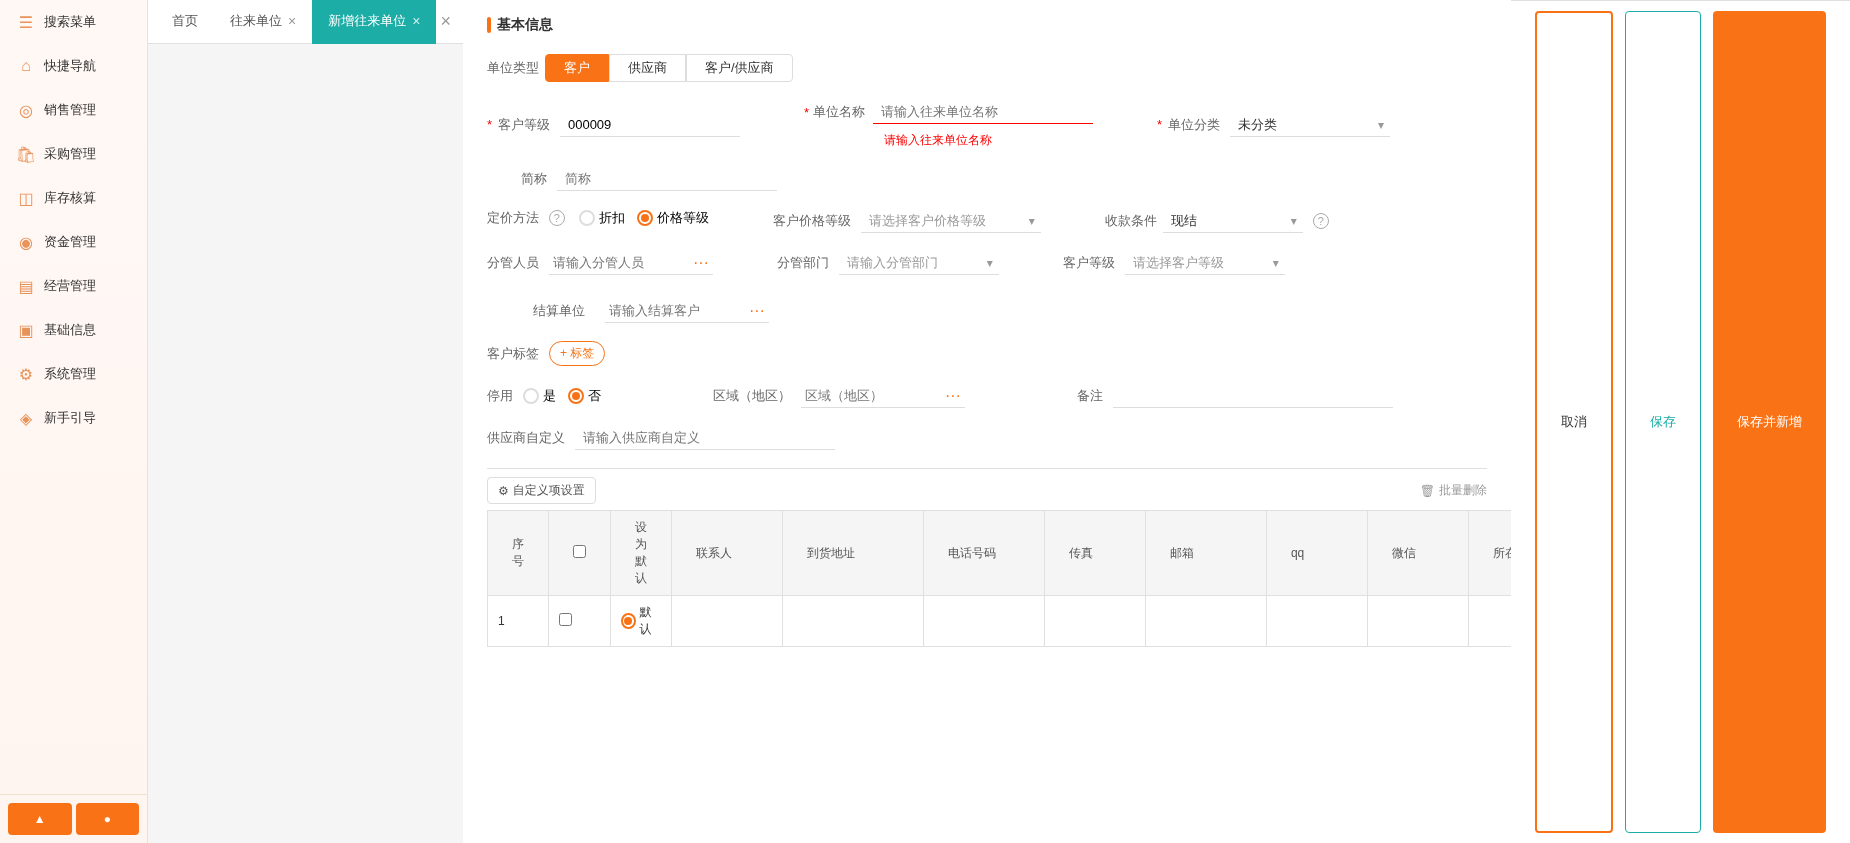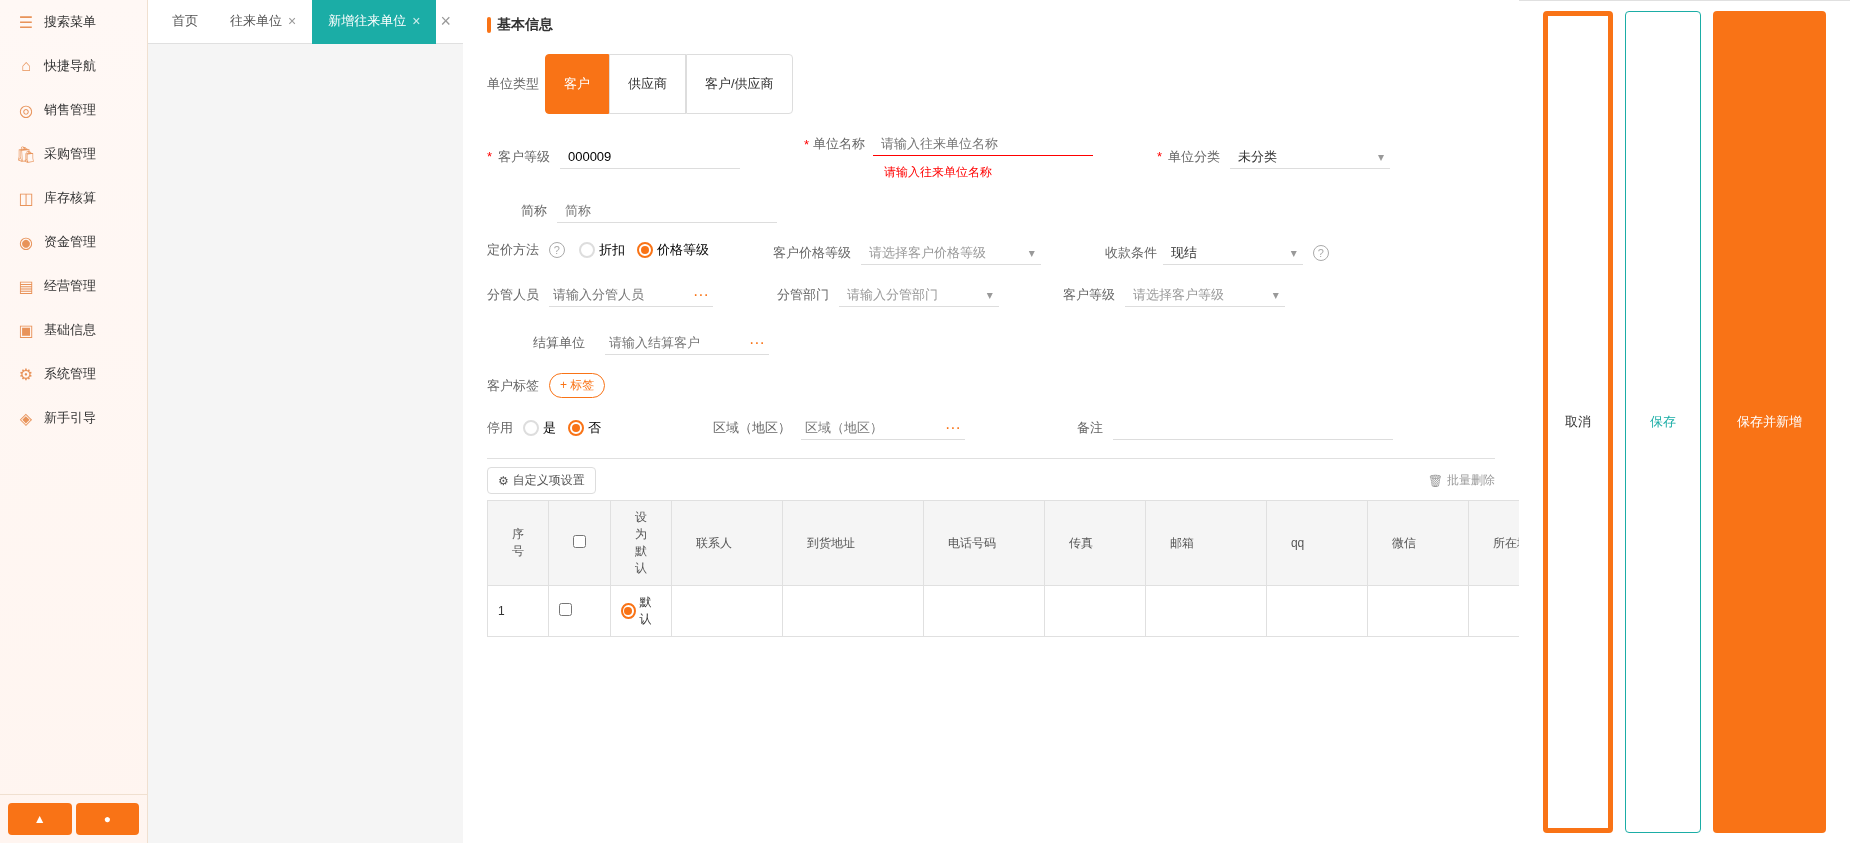--- a/index.html
+++ b/index.html
@@ -156,21 +156,21 @@
       font-size: 12px;
       margin-top: 2px;
     }
 
     
     .type-btn-group {
       display: flex;
       gap: 0;
     }
     .type-btn {
-      padding: 20px 18px;
+      padding: 4px 18px;
       border: 1px solid #ddd;
       background: #fff;
       cursor: pointer;
       font-size: 13px;
       color: #333;
     }
     .type-btn:first-child { border-radius: 4px 0 0 4px; }
     .type-btn:last-child { border-radius: 0 4px 4px 0; }
     .type-btn.active {
       background: #f97316;
@@ -342,22 +342,22 @@
     .footer-bar {
       background: #fff;
       border-top: 1px solid #e0e0e0;
       padding: 10px 24px;
       display: flex;
       justify-content: flex-end;
       gap: 12px;
       flex-shrink: 0;
     }
     .btn-cancel {
-      padding: 8px 17px;
-      border: 5px solid #f97316;
+      padding: 8px 24px;
+      border: 2px solid #f97316;
       background: white;
       color: #333;
       border-radius: 4px;
       cursor: pointer;
       font-size: 13px;
     }
     .btn-save {
       padding: 8px 24px;
       border: 1px solid #1bada6;
       background: white;
@@ -616,20 +616,26 @@
           <button class="dots-btn">···</button>
         </div>
       </div>
 
       <div class="form-field" style="margin-left:80px;">
         <span class="form-label" style="margin-right:4px;">备注</span>
         <input class="form-input" style="width: 280px;">
       </div>
     </div>
 
+    <div class="form-row">
+      <div class="form-field">
+        <span class="form-label" style="margin-right:4px;">供应商自定义</span>
+        <input class="form-input" placeholder="请输入供应商自定义" style="width: 260px;">
+      </div>
+    </div>
 
     <div class="table-section">
       <div class="table-actions-bar">
         <button class="custom-settings-btn">
           <span>⚙</span>
           <span>自定义项设置</span>
         </button>
         <span class="batch-delete-btn">
           <span>🗑</span>
           <span>批量删除</span>

